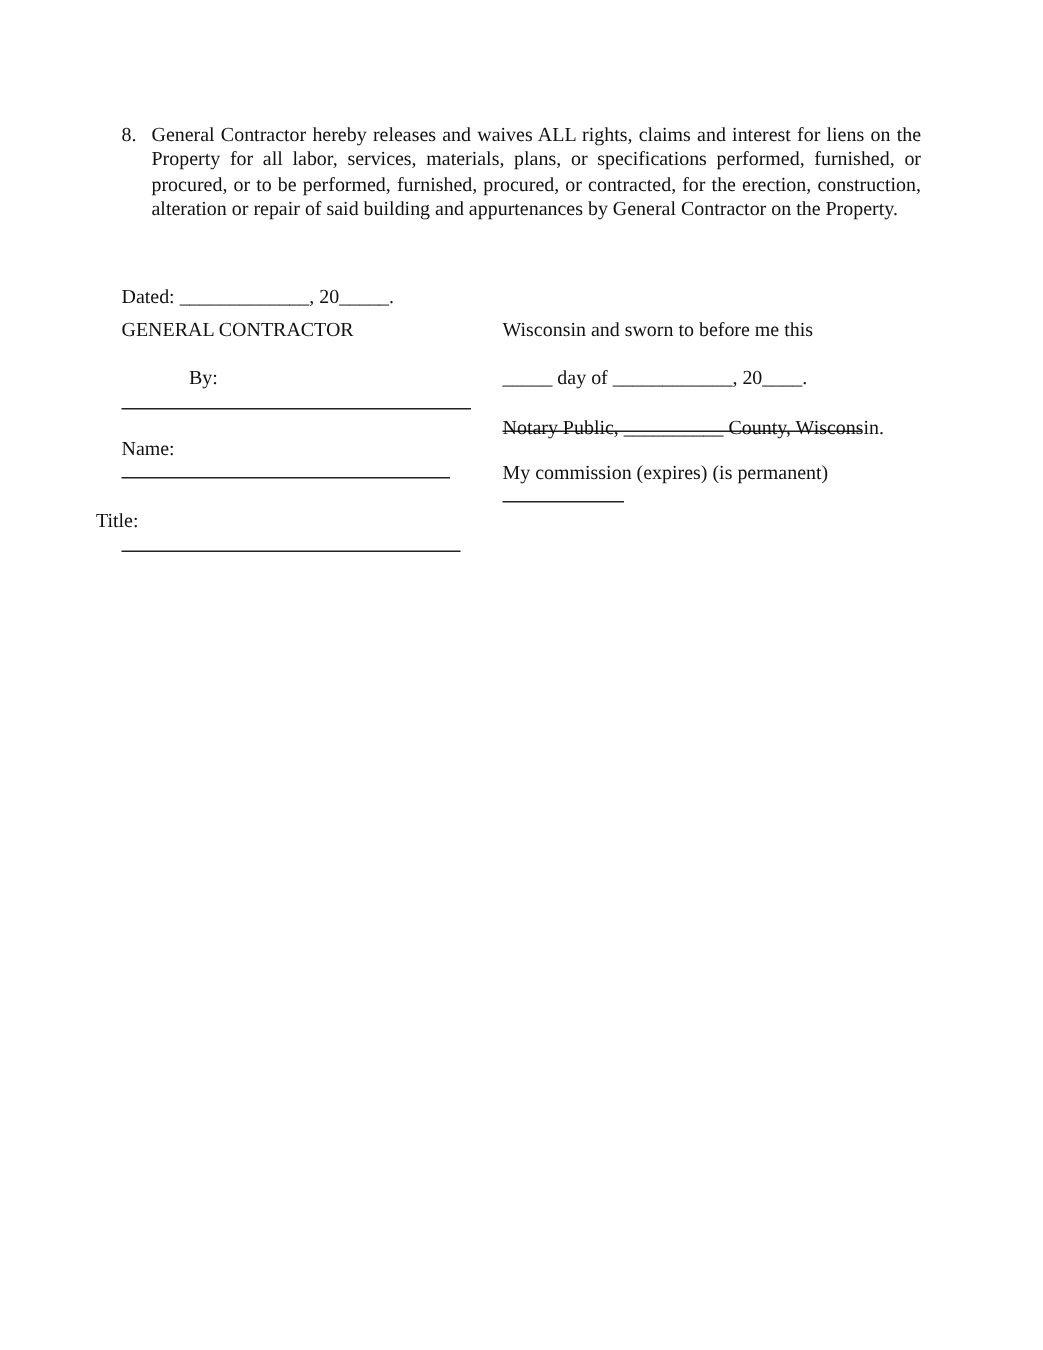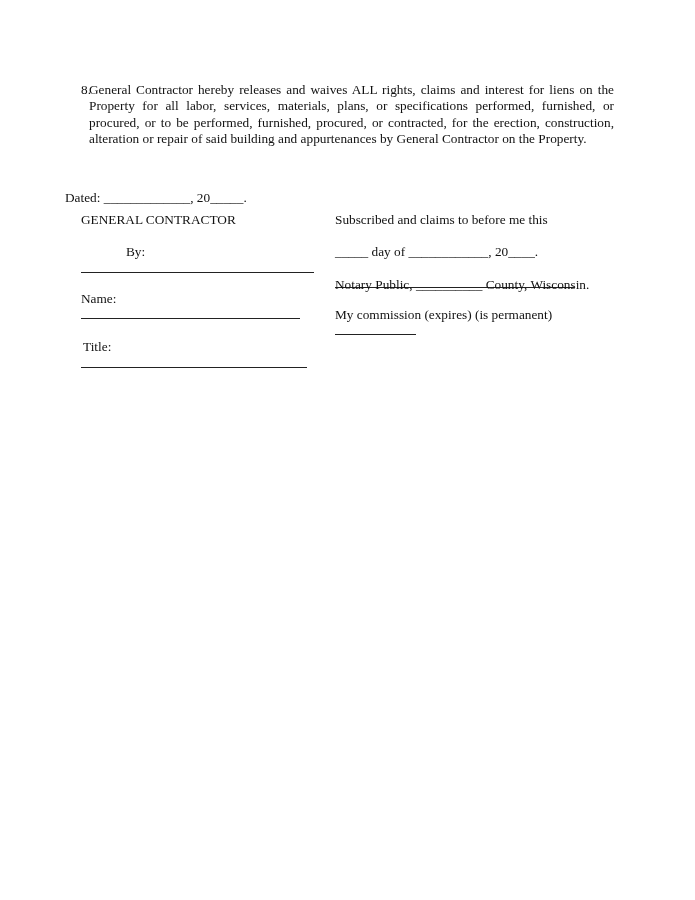--- a/index.html
+++ b/index.html
@@ -1,44 +1,44 @@
 <!DOCTYPE html>
 <html><head>
   <meta charset="utf-8">
   <style>
     html, body { margin: 0; padding: 0; background: #ffffff; }
     body { width: 695px; height: 900px; position: relative; overflow: hidden;
            font-family: "Liberation Serif", "DejaVu Serif", serif; color: #111; font-size: 13.3px; }
     .abs { position: absolute; white-space: nowrap; line-height: 16px; }
     .para { position: absolute; left: 81px; top: 82px; width: 533px; line-height: 16.4px; }
     .para .num { position: absolute; left: 0; top: 0; }
-    .para .body { margin-left: 8px; text-align: justify; text-align-last: left; }
+    .para .body { margin-left: 20px; text-align: justify; text-align-last: left; }
     .line { position: absolute; height: 0; border-top: 1px solid #222; }
   </style>
 </head>
 <body>
 
 <div class="para">
   <span class="num">8.</span>
   <div class="body">General Contractor hereby releases and waives ALL rights, claims and interest for liens on the Property for all labor, services, materials, plans, or specifications performed, furnished, or procured, or to be performed, furnished, procured, or contracted, for the erection, construction, alteration or repair of said building and appurtenances by General Contractor on the Property.</div>
 </div>
 
-<div class="abs" style="left:65px; top:190px;">Dated:  _____________, 20_____.</div>
+<div class="abs" style="left:81px; top:190px;">Dated:  _____________, 20_____.</div>
 <div class="abs" style="left:81px; top:212px;">GENERAL CONTRACTOR</div>
 
 <div class="abs" style="left:81px; top:244px;margin-left:45px;">By:</div>
 <div class="line" style="left:81px; top:272px; width:233px;"></div>
 
 <div class="abs" style="left:81px; top:291px;">Name:</div>
 <div class="line" style="left:81px; top:318px; width:219px;"></div>
 
-<div class="abs" style="left:83px; top:339px;">Title:</div>
+<div class="abs" style="left:64px; top:339px;">Title:</div>
 <div class="line" style="left:81px; top:367px; width:226px;"></div>
 
-<div class="abs" style="left:335px; top:212px;">Subscribed and claims to before me this</div>
+<div class="abs" style="left:335px; top:212px;">Wisconsin and sworn to before me this</div>
 <div class="abs" style="left:335px; top:244px;">_____ day of ____________, 20____.</div>
 <div class="line" style="left:335px; top:287px; width:239px;"></div>
 
 <div class="abs" style="left:335px; top:277px;">
   <span>Notary Public, </span><span>__________</span><span> County, Wisconsin.</span>
 </div>
 <div class="abs" style="left:335px; top:307px;text-align:center;">My commission (expires) (is permanent)</div>
 <div class="line" style="left:335px; top:334px; width:81px;"></div>
 
 </body></html>

